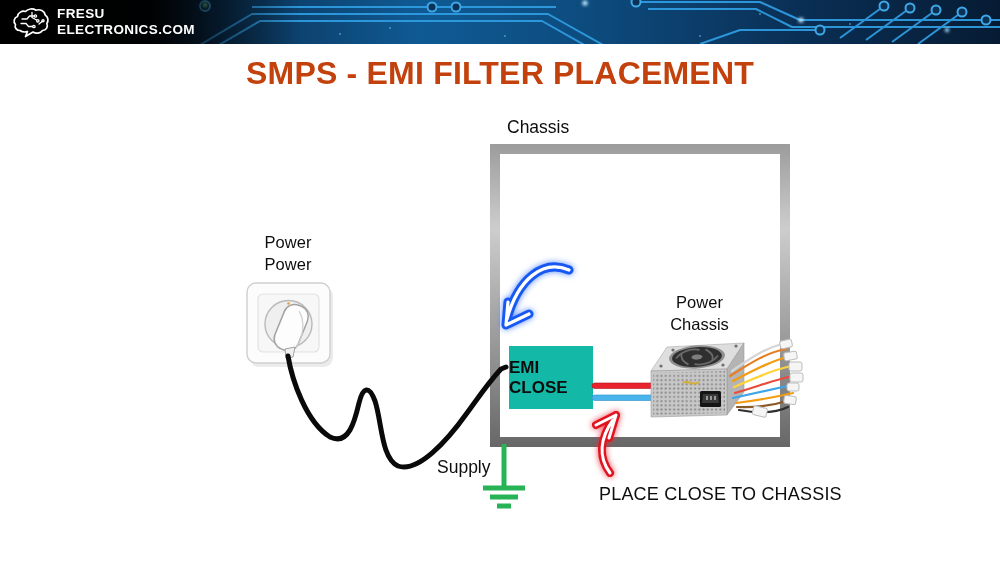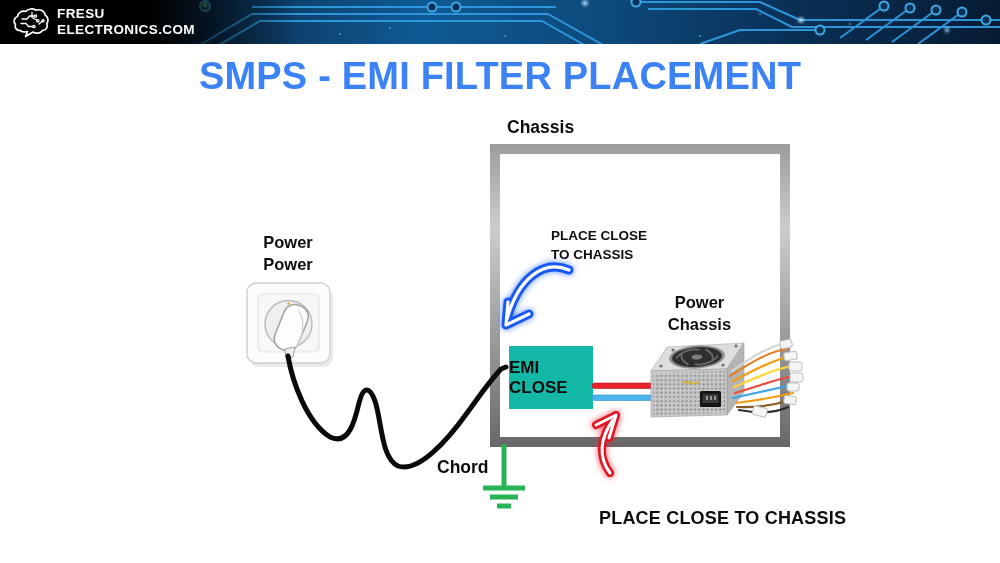--- a/index.html
+++ b/index.html
@@ -8,45 +8,45 @@
 
   
   .banner{position:absolute;left:0;top:0;width:1000px;height:44px;}
   .banner svg{display:block;}
   .logo{position:absolute;left:11px;top:5px;width:40px;height:34px;}
   .brand{position:absolute;left:57px;top:6px;color:#fff;font-weight:700;
          font-size:13.5px;line-height:16px;letter-spacing:.4px;white-space:nowrap;}
 
   
   .title{position:absolute;top:55px;left:0;width:100%;text-align:center;
-         font-size:38px;font-weight:800;letter-spacing:.2px;color:#3b82f6;}
+         font-size:32px;font-weight:800;letter-spacing:.2px;color:#c2410c;}
 
   
   .chassis{position:absolute;left:490px;top:144px;width:300px;height:303px;z-index:1;
            background:linear-gradient(180deg,#9c9c9c 0%,#cdcdcd 28%,#939393 70%,#676767 100%);}
   .chassis-inner{position:absolute;inset:10px;background:#fff;}
 
   
   .emi{position:absolute;left:509px;top:346px;width:84px;height:63px;z-index:4;
        background:#14b8a6;display:flex;flex-direction:column;align-items:flex-start;
        justify-content:center;font-weight:800;font-size:17px;line-height:20px;color:#0d0d0d;}
 
   
   .overlay{position:absolute;left:0;top:0;z-index:5;pointer-events:none;}
 
   
-  .lbl{position:absolute;font-weight:700;color:#0d0d0d;z-index:6;white-space:nowrap;}
+  .lbl{position:absolute;font-weight:400;color:#0d0d0d;z-index:6;white-space:nowrap;}
   .lbl-chassis{left:507px;top:117px;font-size:17.5px;}
   .lbl-power-chord{left:246px;top:231px;width:84px;text-align:center;
                    font-size:16.5px;line-height:22px;}
   .lbl-power-supply{left:652px;top:291px;width:95px;text-align:center;
                     font-size:16.5px;line-height:22px;}
   .lbl-place-top{left:551px;top:226px;font-size:13.5px;line-height:19px;}
   .lbl-safety{left:437px;top:457px;font-size:17.5px;}
-  .lbl-place-bottom{left:599px;top:508px;font-size:18px;letter-spacing:.2px;}
+  .lbl-place-bottom{left:599px;top:484px;font-size:18px;letter-spacing:.2px;}
 
   .glow-blue{filter:drop-shadow(0 0 3px rgba(60,120,255,.85));}
   .glow-red{filter:drop-shadow(0 0 3px rgba(235,40,50,.85));}
 </style>
 </head>
 <body>
 
 <div class="stage">
 
   <div class="banner">
@@ -244,22 +244,18 @@
   <div class="lbl lbl-power-chord">
     <div>Power</div>
     <div>Power</div>
   </div>
 
   <div class="lbl lbl-power-supply">
     <div>Power</div>
     <div>Chassis</div>
   </div>
 
-  <div class="lbl lbl-place-top">
-    <div>PLACE CLOSE</div>
-    <div>TO CHASSIS</div>
-  </div>
-
-  <div class="lbl lbl-safety">Chord</div>
+
+  <div class="lbl lbl-safety">Supply</div>
 
   <div class="lbl lbl-place-bottom">PLACE CLOSE TO CHASSIS</div>
 
 </div>
 
 </body></html>

